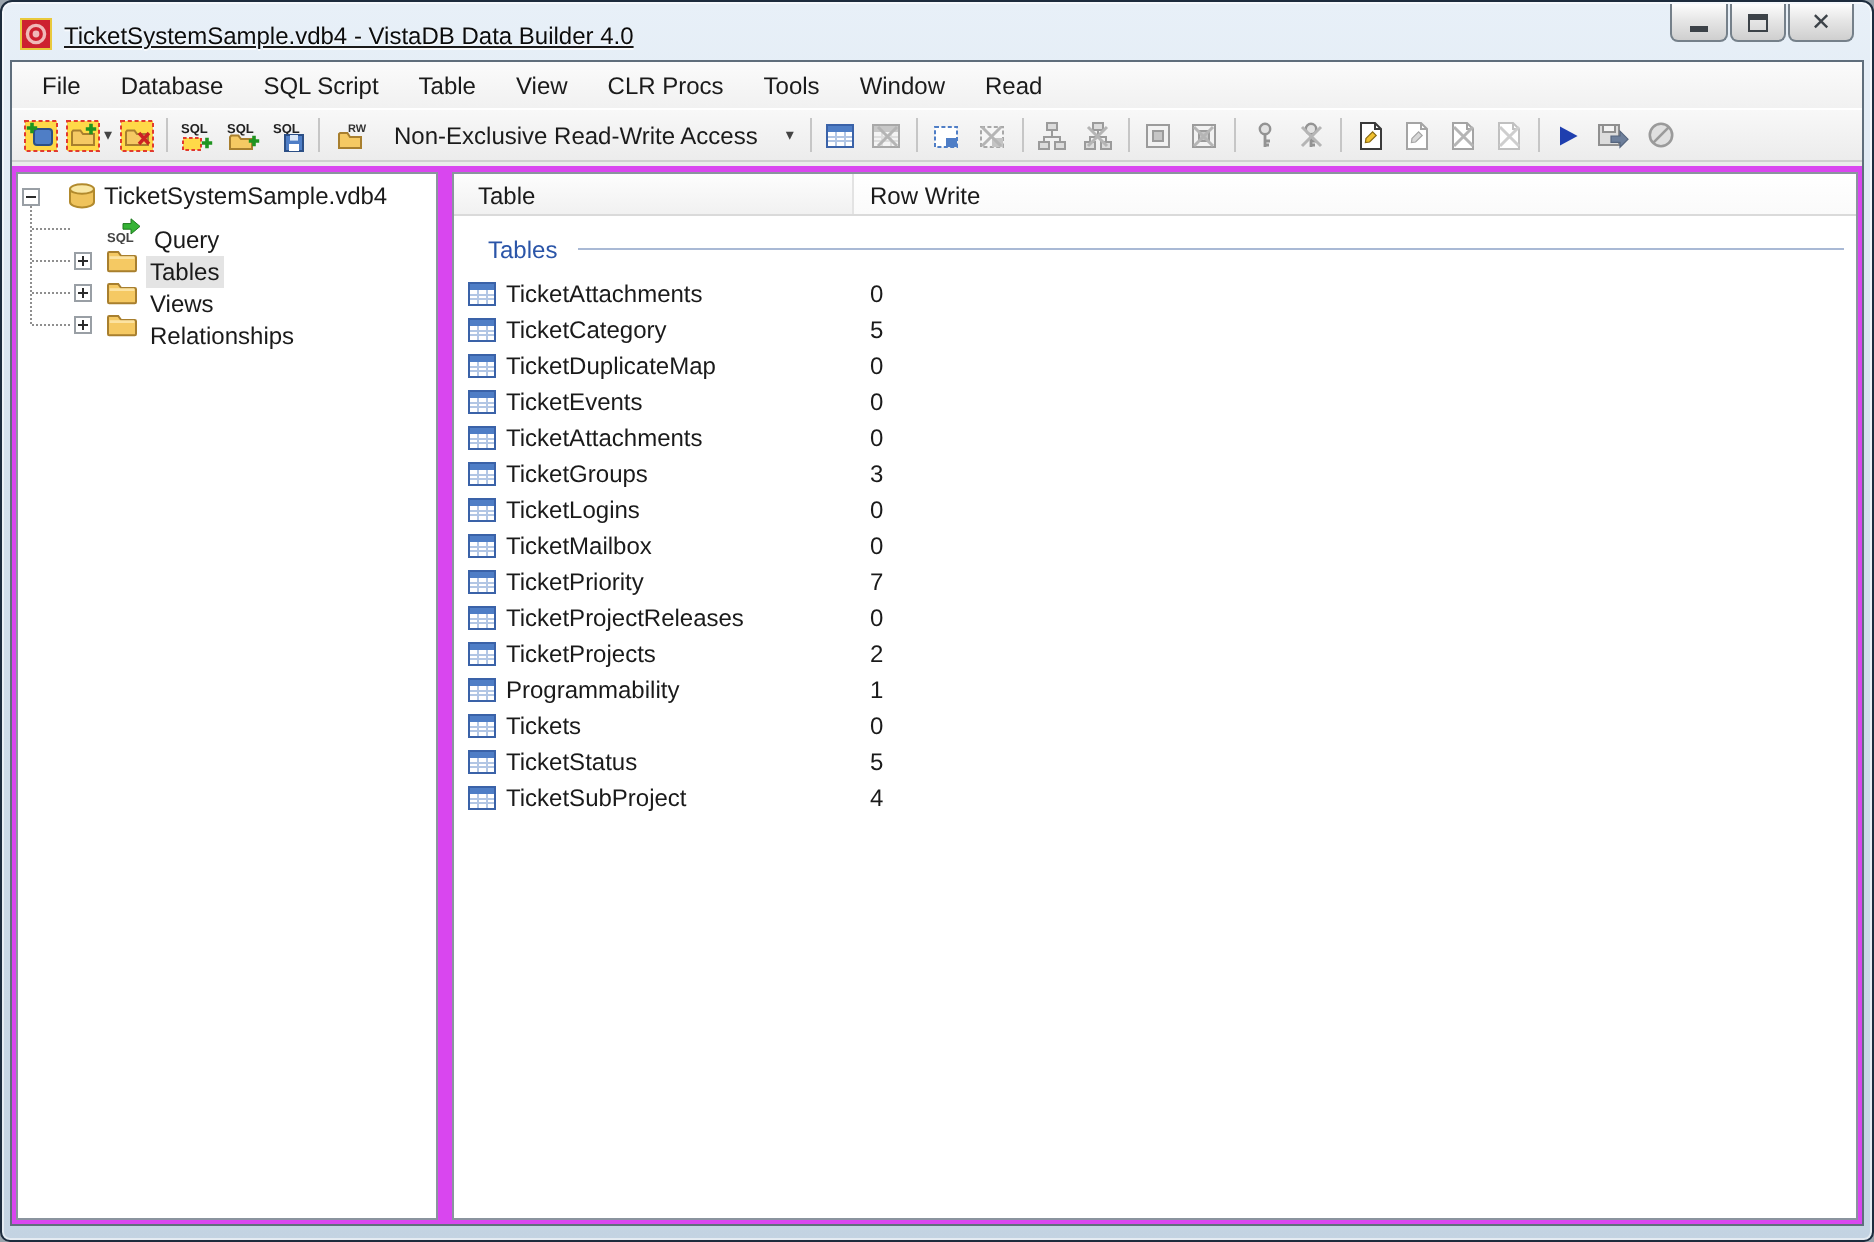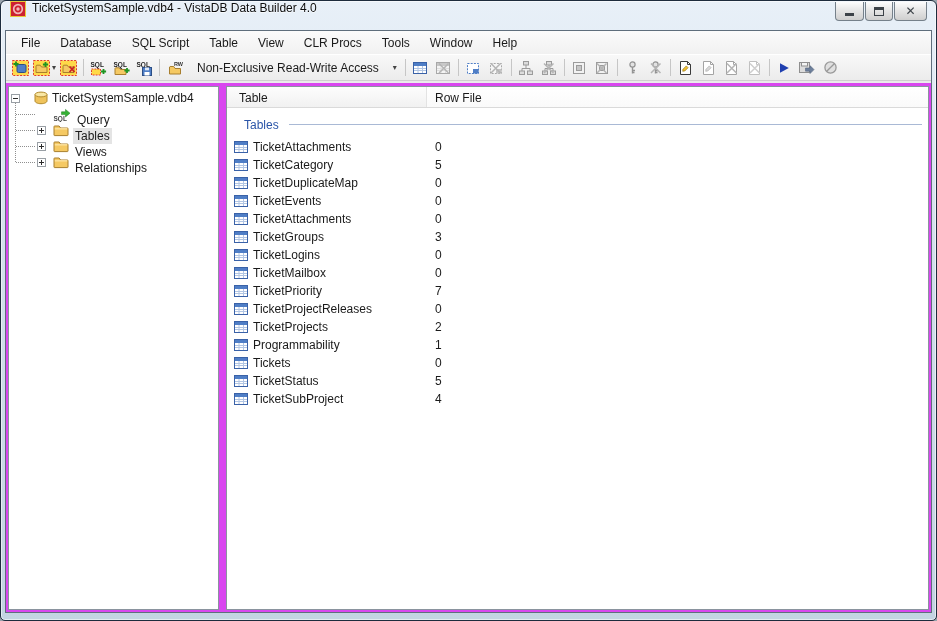--- a/index.html
+++ b/index.html
@@ -6,21 +6,21 @@
   html,body { width:937px; height:621px; overflow:hidden; background:#9aa4ad;
     font-family:"Liberation Sans","DejaVu Sans",sans-serif; font-size:12px; color:#1a1a1a; }
 
   
   .window { position:relative; width:937px; height:621px;
     background:linear-gradient(180deg,#e8f0f8 0%,#d3e0ec 40%,#c3d3e2 100%);
     border:1px solid #1d2c3d; border-radius:6px 6px 5px 5px;
     box-shadow:inset 0 0 0 1px rgba(255,255,255,.55); }
 
   .titlebar { position:absolute; top:0; left:0; right:0; height:24px;
-    display:flex; align-items:flex-start; padding-left:9px; }
+    display:flex; align-items:flex-end; padding-left:9px;text-decoration:underline; }
   .app-icon { width:16px; height:16px; margin-right:6px; flex:0 0 auto; }
   .title-text { font-size:12px; color:#0c0c0c; text-shadow:0 1px 0 rgba(255,255,255,.7); }
 
   .win-controls { position:absolute; top:1px; right:9px; display:flex; gap:1px; }
   .win-btn { height:19px; background:linear-gradient(#fdfdfd,#e6e6e6 45%,#cfcfcf);
     border:1px solid #75808a; border-top:none; border-radius:0 0 4px 4px;
     display:flex; align-items:center; justify-content:center; color:#3c4248; }
   .win-btn.min { width:29px; } .win-btn.max { width:28px; } .win-btn.cls { width:33px; }
   .glyph-min { width:9px; height:3px; background:#3c4248; margin-top:6px; }
   .glyph-max { width:10px; height:9px; border:1px solid #3c4248; border-top:3px solid #3c4248; background:transparent; }
@@ -115,21 +115,21 @@
   <div class="client">
     <div class="menubar">
         <div class="menu-item">File</div>
         <div class="menu-item">Database</div>
         <div class="menu-item">SQL Script</div>
         <div class="menu-item">Table</div>
         <div class="menu-item">View</div>
         <div class="menu-item">CLR Procs</div>
         <div class="menu-item">Tools</div>
         <div class="menu-item">Window</div>
-        <div class="menu-item">Help</div>
+        <div class="menu-item">Read</div>
       </div>
     <div class="toolbar">
         <div class="tb-btn">
           <span class="ic">
             <svg width="17" height="16" viewBox="0 0 17 16">
               <rect x="0.5" y="0.5" width="16" height="15" fill="#ffd948" stroke="#e23a2e" stroke-dasharray="2 1.4"></rect>
               <rect x="5" y="4.5" width="9" height="8" rx="1.5" fill="#4f7ec6" stroke="#2c4f86"></rect>
               <path d="M4 1.4 v5.2 M1.4 4 h5.2" stroke="#1f9420" stroke-width="1.8"></path>
             </svg>
           </span>
@@ -405,21 +405,21 @@
                   </svg>
                 </span>
                 <span class="t-lb">Relationships</span>
               </div>
             </div>
           </div>
       </div>
       <div class="list-panel">
         <div class="lv-header">
           <div class="lv-col1">Table</div>
-          <div class="lv-col2">Row File</div>
+          <div class="lv-col2">Row Write</div>
         </div>
         <div class="lv-group" style="color: rgb(43, 85, 168);">
           <span>Tables</span>
         </div>
         <div class="lv-body">
             <div class="lv-row">
               <span class="ic">
                 <svg width="14" height="14" viewBox="0 0 14 14">
                   <rect x="0.5" y="1.5" width="13" height="11" fill="#fff" stroke="#3a62a8"></rect>
                   <rect x="1" y="2" width="12" height="3" fill="#4f7ec6"></rect>

